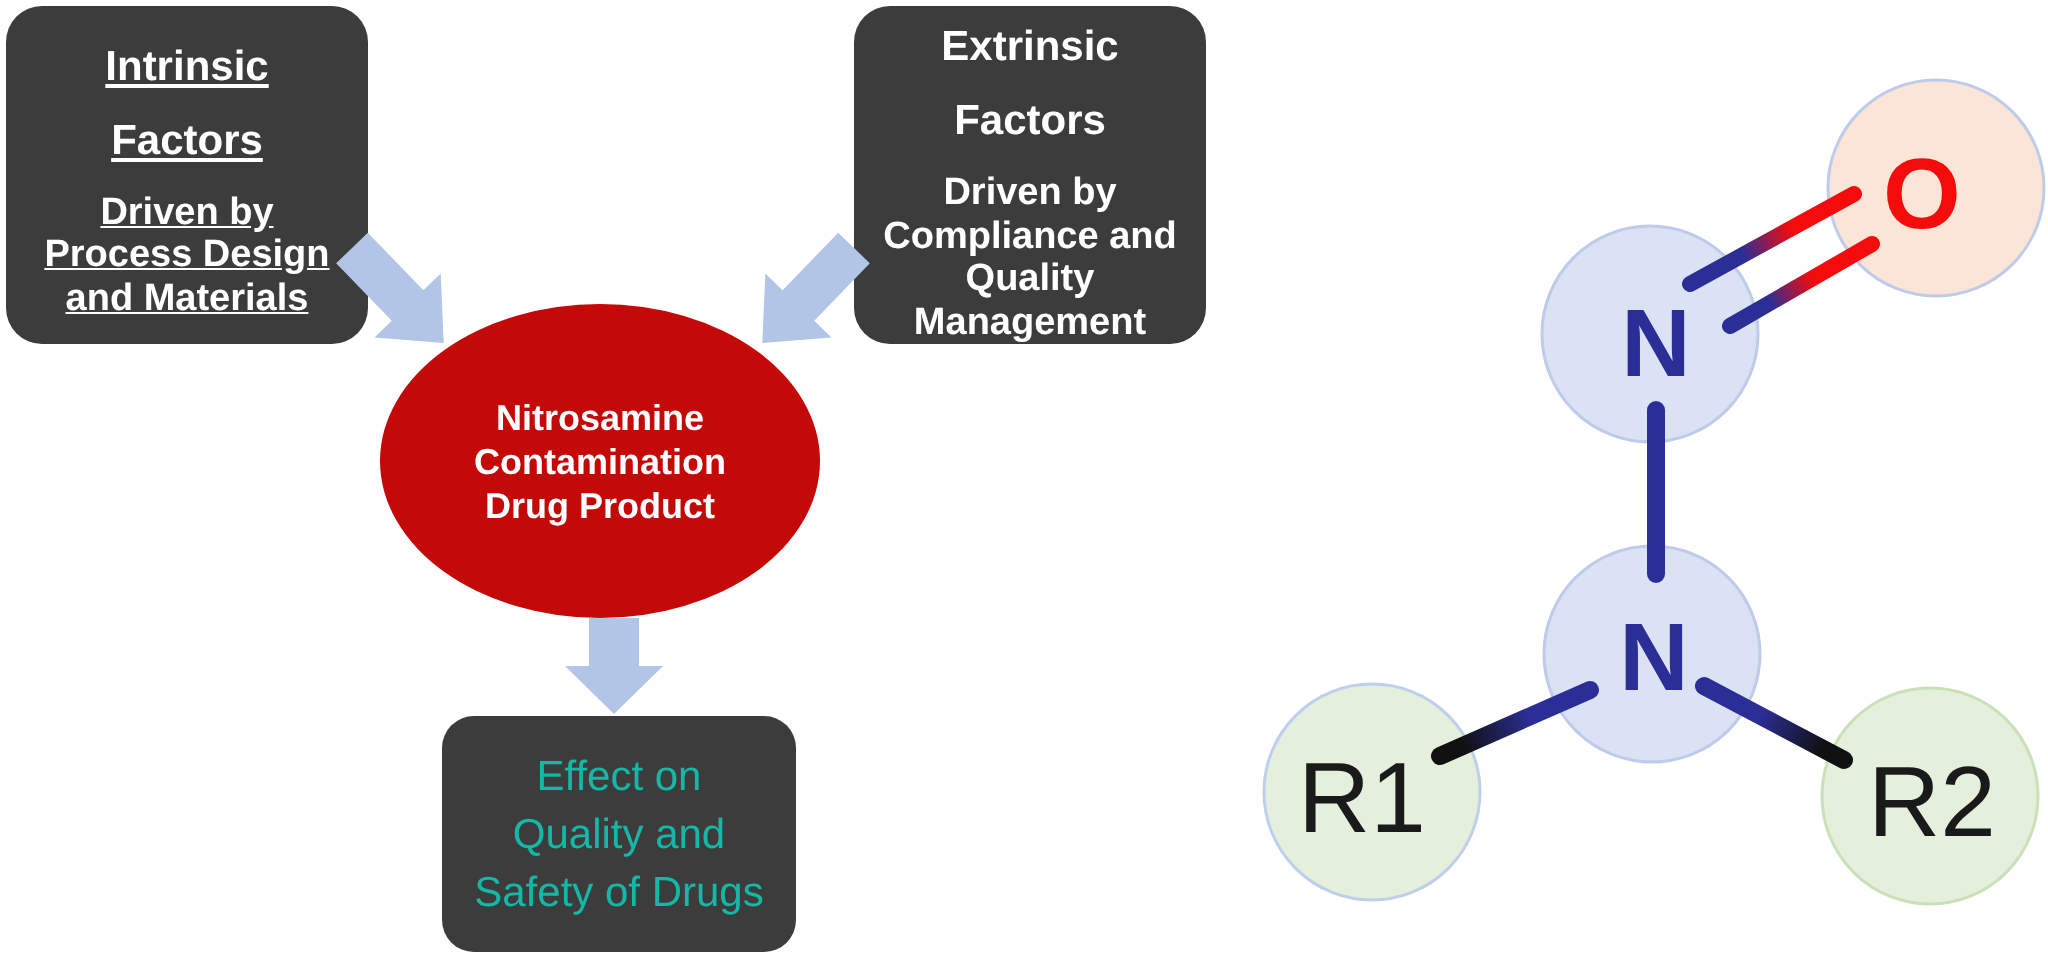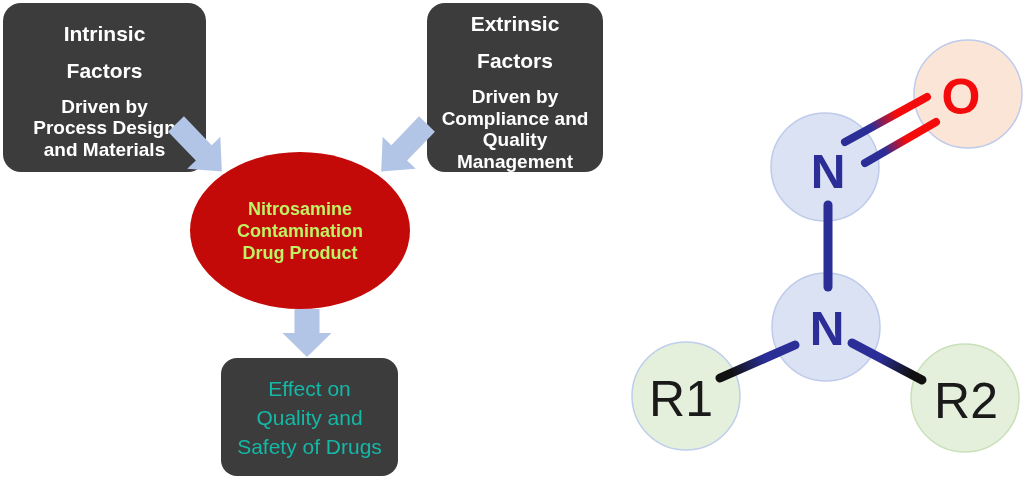--- a/index.html
+++ b/index.html
@@ -8,27 +8,27 @@
     font-family:"Liberation Sans",sans-serif;overflow:hidden;
   }
   .gbox{
     position:absolute;background:#3C3C3C;border-radius:18px;color:#ffffff;
     display:flex;flex-direction:column;align-items:center;justify-content:center;
     text-align:center;
   }
   .gbox .t{font-size:21px;font-weight:700;line-height:37px;display:block;}
   .gbox .s{font-size:19px;font-weight:700;line-height:21.5px;display:block;}
   .subwrap{margin-top:7px;}
-  #box-intrinsic{left:3px;top:3px;width:203px;height:169px;}
+  #box-intrinsic{left:3px;top:3px;width:181px;height:169px;text-decoration:underline;}
   #box-extrinsic{left:427px;top:3px;width:176px;height:169px;justify-content:flex-end;}
   #box-outcome{left:221px;top:358px;width:177px;height:118px;border-radius:16px;}
   #box-outcome .o{font-size:21px;font-weight:400;line-height:29px;color:#14b8a6;display:block;}
   .ellipse{
     position:absolute;left:190px;top:152px;width:220px;height:157px;
-    background:#C40909;border-radius:50%;color:#bef264;
+    background:#C40909;border-radius:50%;color:#ffffff;
     display:flex;flex-direction:column;align-items:center;justify-content:center;
     text-align:center;font-weight:700;font-size:18px;line-height:22px;
   }
   .ellipse span{display:block;}
   svg.overlay{position:absolute;left:0;top:0;}
 </style>
 </head>
 <body>
 
 <div class="canvas">

